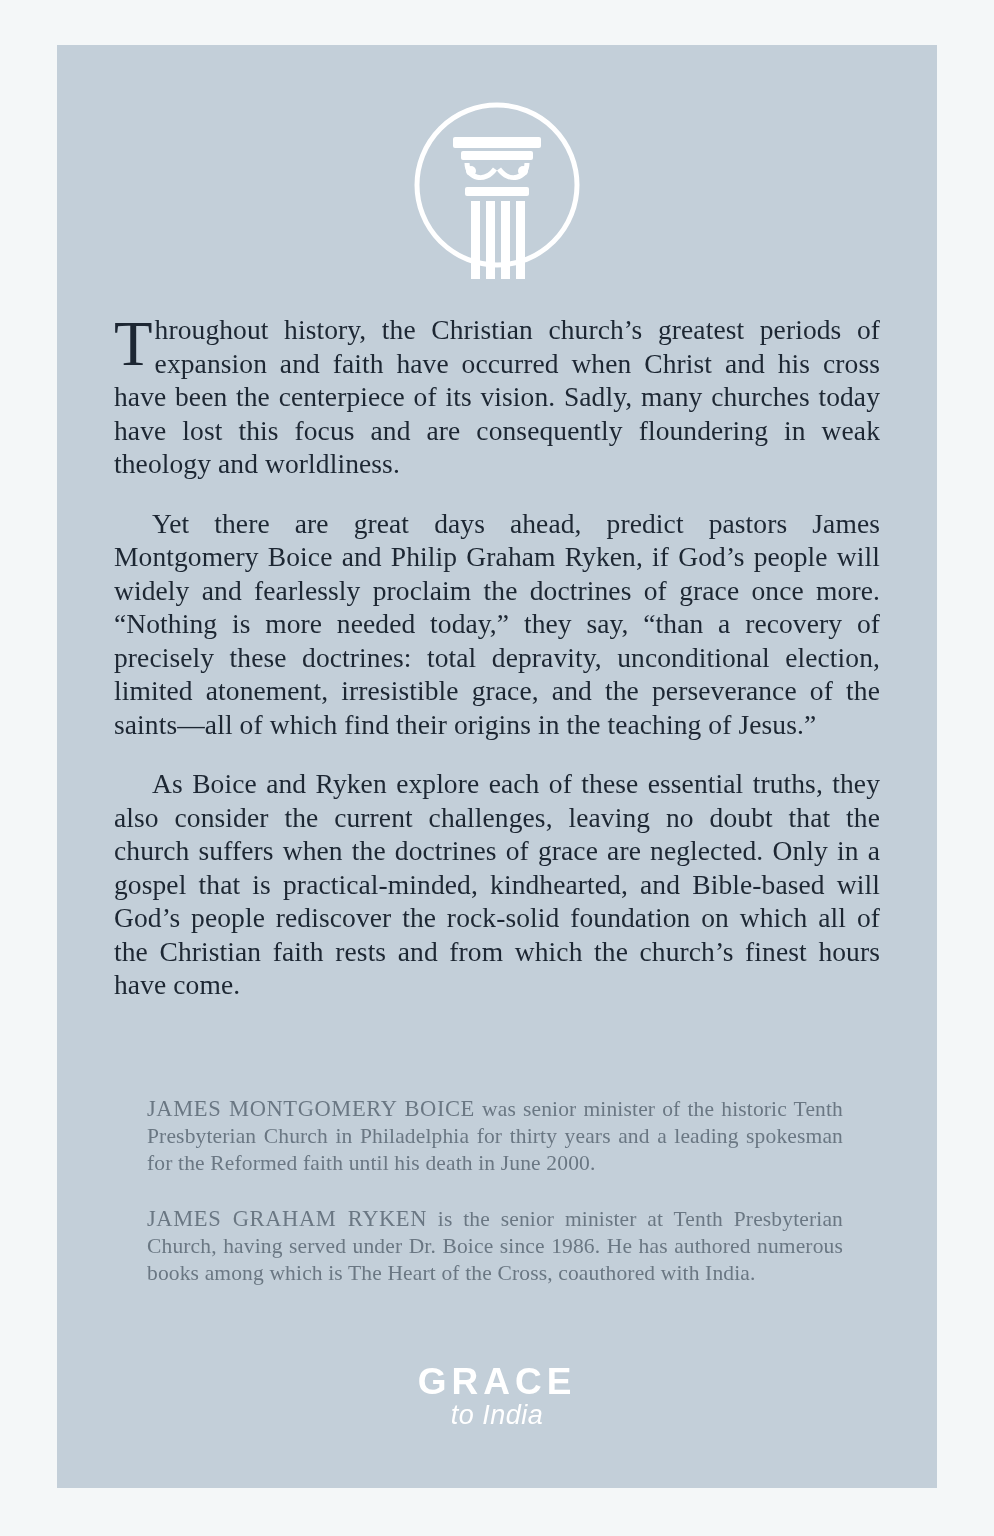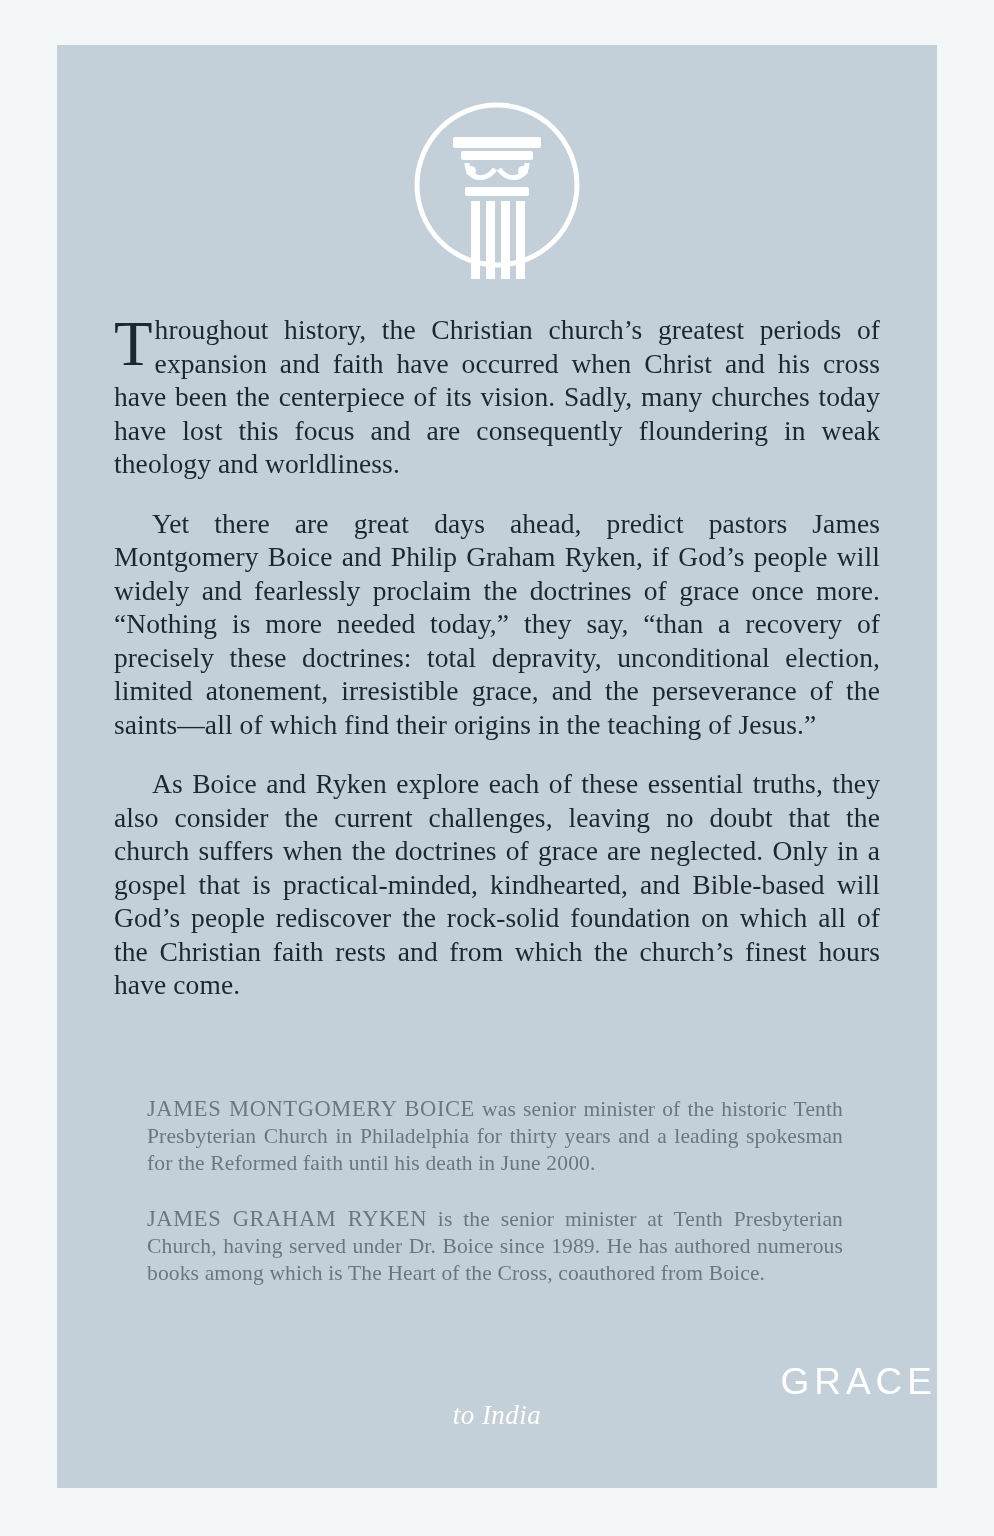--- a/index.html
+++ b/index.html
@@ -82,28 +82,27 @@
   .brand {
     position: absolute;
     left: 0;
     right: 0;
     bottom: 58px;
     text-align: center;
     color: #ffffff;
   }
   .brand .brand-main {
     font-family: "Liberation Sans", sans-serif;
-    font-weight: normal;
+    font-weight: bold;
     font-size: 37px;
     letter-spacing: 5px;
     line-height: 40px;
-    text-align: right;
   }
   .brand .brand-sub {
-    font-family: Liberation Serif, serif;
+    font-family: Liberation Sans, sans-serif;
     font-style: italic;
     font-size: 27px;
     line-height: 30px;
     letter-spacing: 0.5px;
     margin-top: -2px;
   }
 </style>
 </head>
 <body>
 
@@ -135,21 +134,21 @@
   </div>
 
   <div class="body-copy">
     <p><span class="dropcap">T</span><span>hroughout history, the Christian church’s greatest periods of expansion and faith have occurred when Christ and his cross have been the centerpiece of its vision. Sadly, many churches today have lost this focus and are consequently floundering in weak theology and worldliness.</span></p>
     <p>Yet there are great days ahead, predict pastors James Montgomery Boice and Philip Graham Ryken, if God’s people will widely and fearlessly proclaim the doctrines of grace once more. “Nothing is more needed today,” they say, “than a recovery of precisely these doctrines: total depravity, unconditional election, limited atonement, irresistible grace, and the perseverance of the saints—all of which find their origins in the teaching of Jesus.”</p>
     <p>As Boice and Ryken explore each of these essential truths, they also consider the current challenges, leaving no doubt that the church suffers when the doctrines of grace are neglected. Only in a gospel that is practical-minded, kindhearted, and Bible-based will God’s people rediscover the rock-solid foundation on which all of the Christian faith rests and from which the church’s finest hours have come.</p>
   </div>
 
   <div class="bios">
     <p><span class="name">JAMES MONTGOMERY BOICE</span><span> was senior minister of the historic Tenth Presbyterian Church in Philadelphia for thirty years and a leading spokesman for the Reformed faith until his death in June 2000.</span></p>
-    <p><span class="name">JAMES GRAHAM RYKEN</span><span> is the senior minister at Tenth Presbyterian Church, having served under Dr. Boice since 1989. He has authored numerous books among which is </span><span class="ital">The Heart of the Cross</span><span>, coauthored from Boice.</span></p>
+    <p><span class="name">JAMES GRAHAM RYKEN</span><span> is the senior minister at Tenth Presbyterian Church, having served under Dr. Boice since 1986. He has authored numerous books among which is </span><span class="ital">The Heart of the Cross</span><span>, coauthored with India.</span></p>
   </div>
 
   <div class="brand">
     <div class="brand-main">GRACE</div>
     <div class="brand-sub">to India</div>
   </div>
 
 </div>
 
 </body></html>

